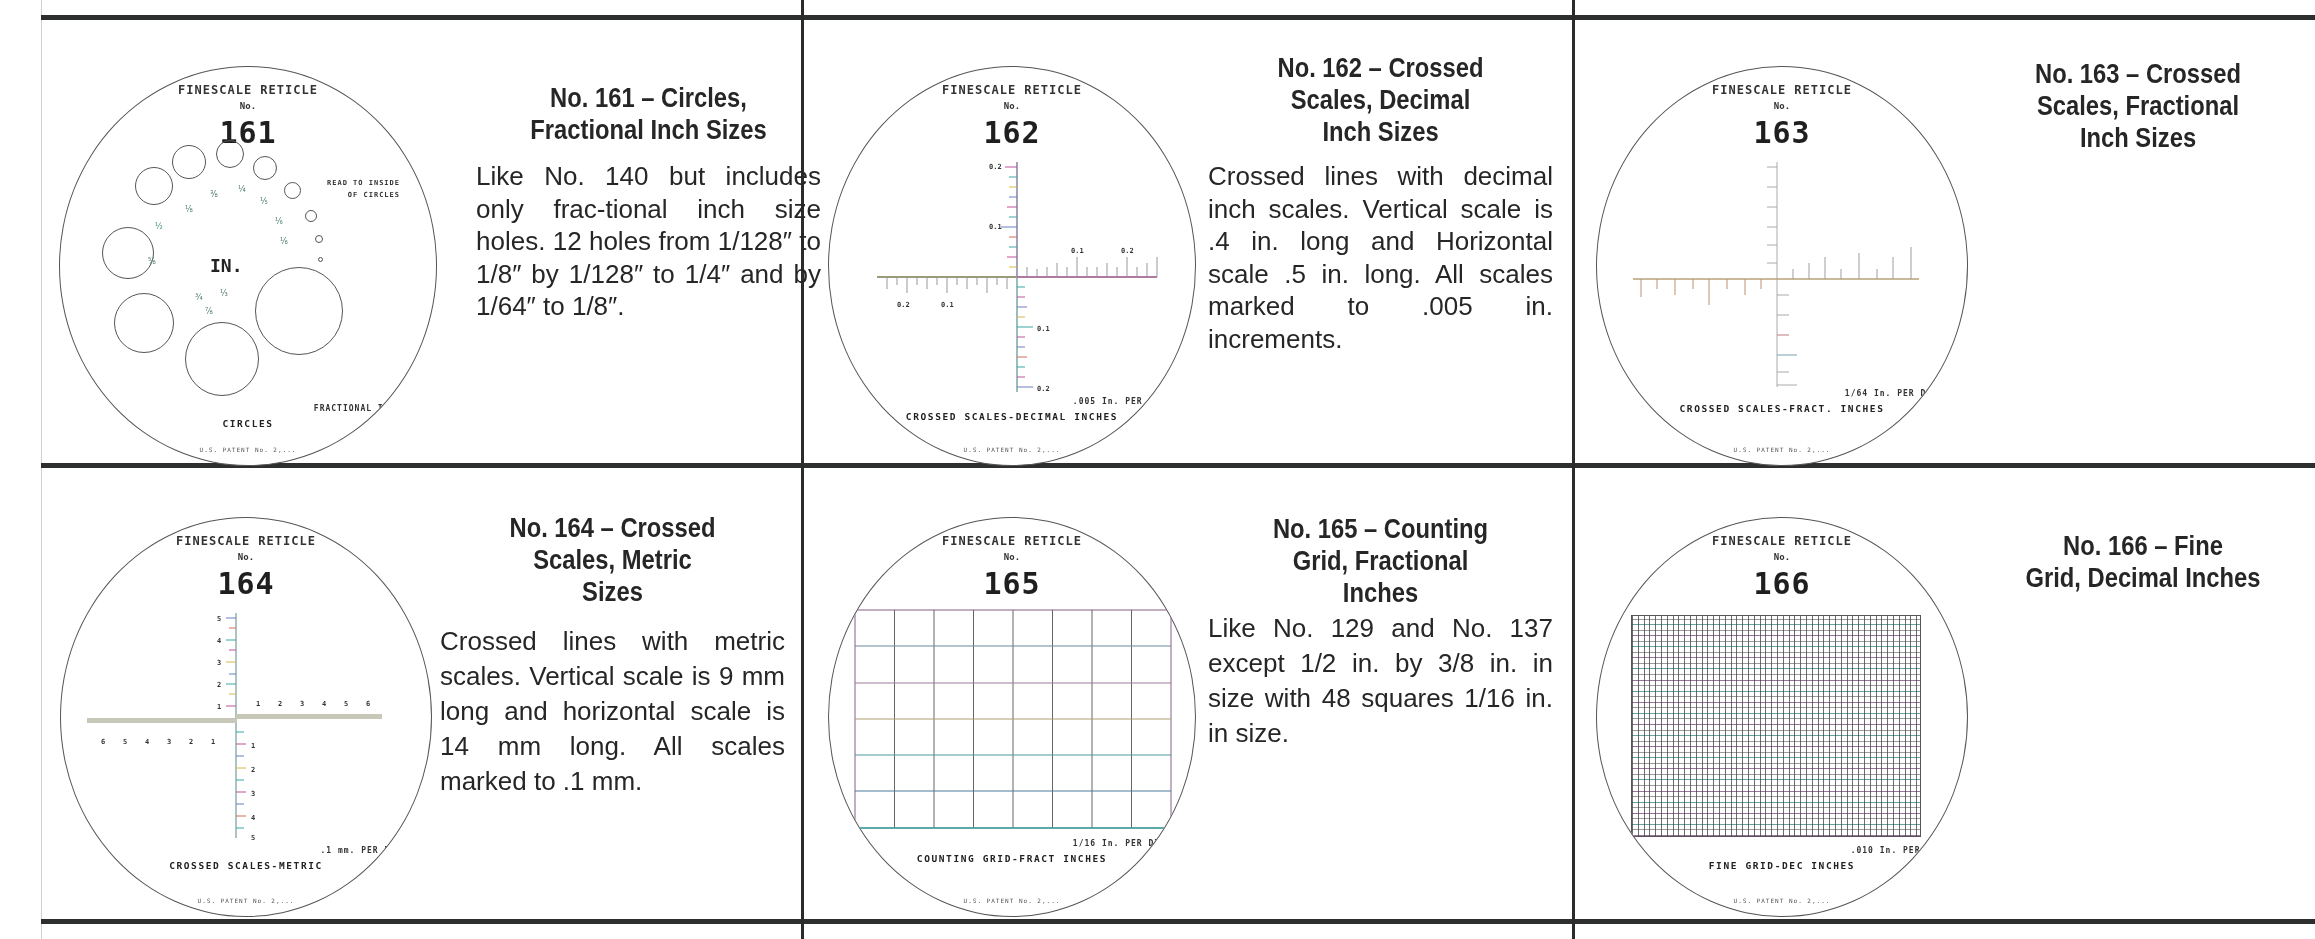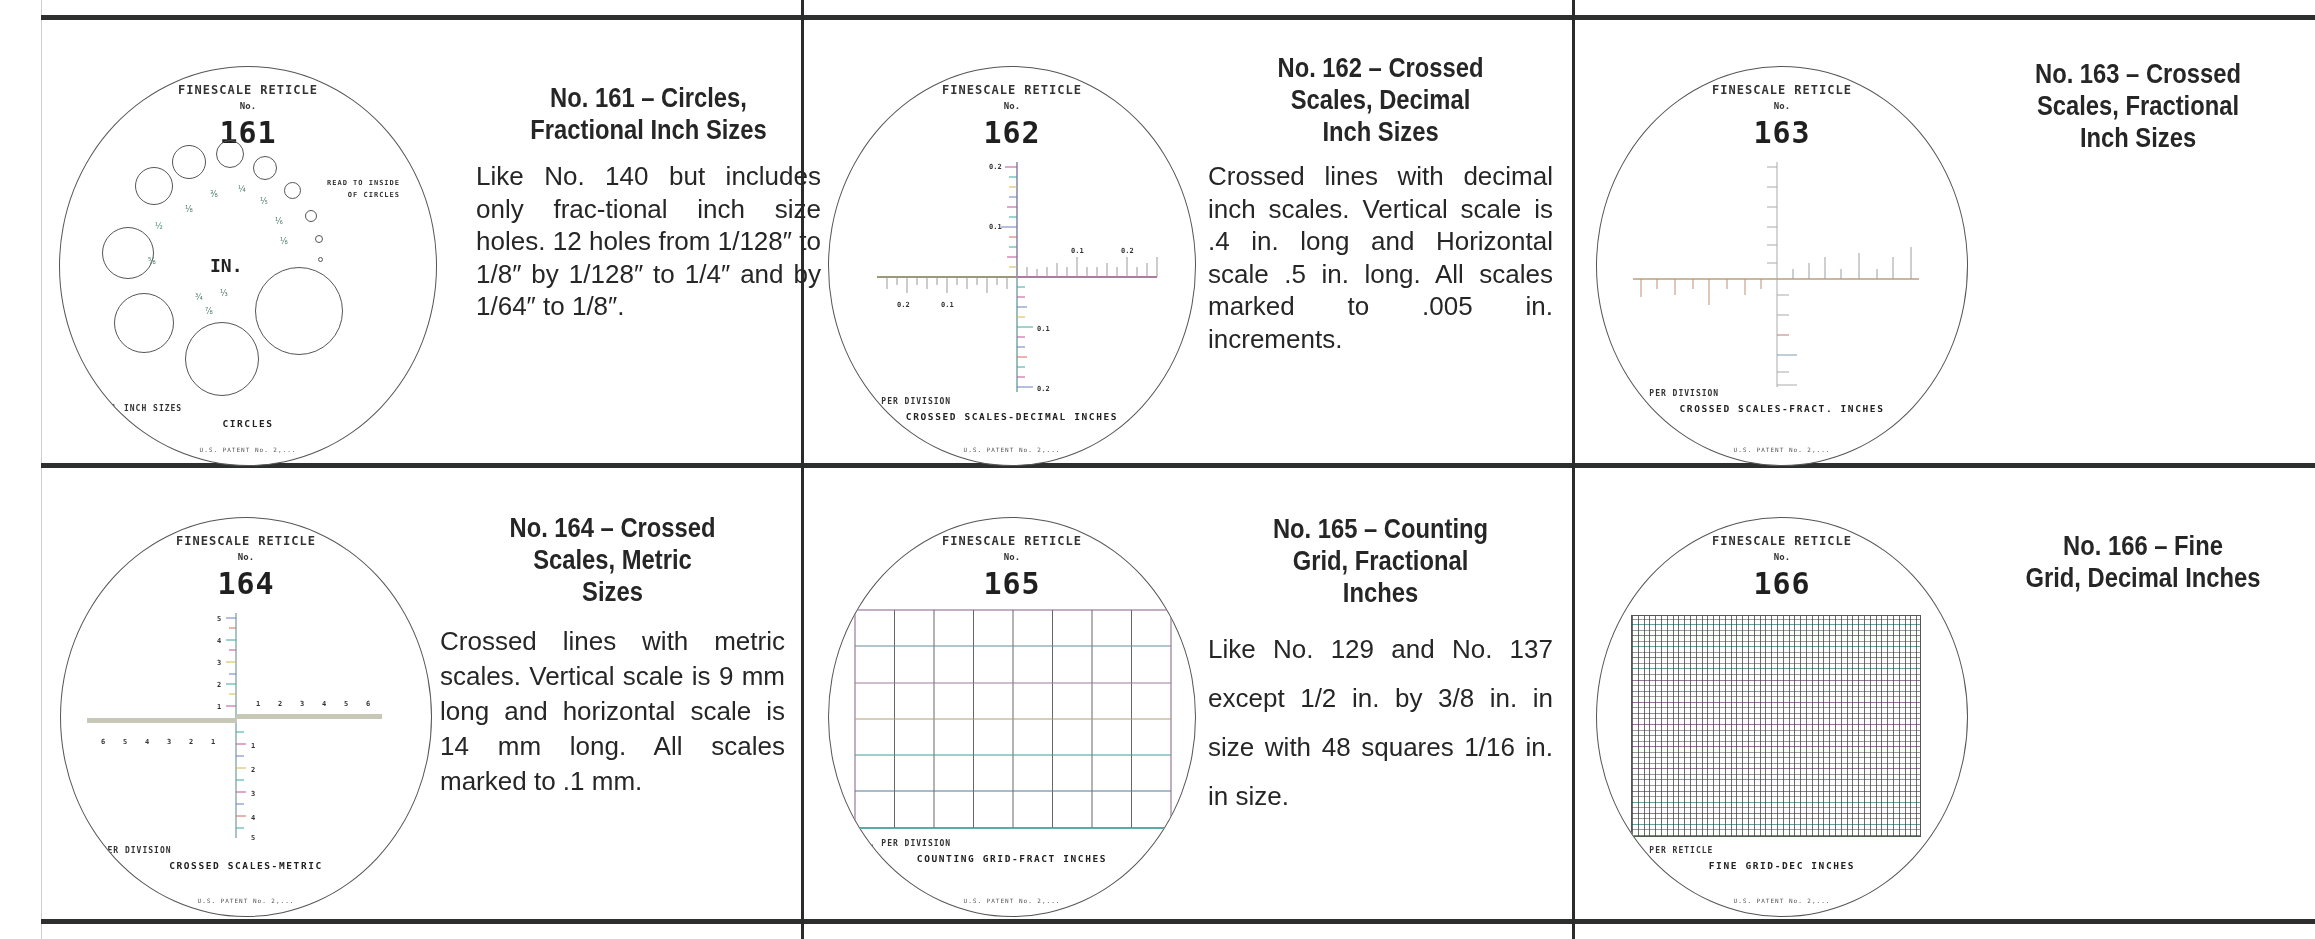--- a/index.html
+++ b/index.html
@@ -14,21 +14,21 @@
   .reticle {
     position: absolute; border: 1.6px solid #555; border-radius: 50%;
     background: #fff; overflow: hidden;
   }
   .ret-brand { position: absolute; left: 0; right: 0; top: 16px; text-align: center;
     font-family: "DejaVu Sans Mono", monospace; font-weight: bold; font-size: 12px; letter-spacing: 1px; color: #333; }
   .ret-no { position: absolute; left: 0; right: 0; top: 34px; text-align: center;
     font-family: "DejaVu Sans Mono", monospace; font-weight: bold; font-size: 9px; color: #333; }
   .ret-num { position: absolute; left: 0; right: 0; top: 48px; text-align: center;
     font-family: "DejaVu Sans Mono", monospace; font-weight: bold; font-size: 30px; color: #1f1f1f; letter-spacing: 1px; }
-  .ret-div { position: absolute; left: 0; right: 0; text-align: left;
+  .ret-div { position: absolute; left: 0; right: 0; text-align: right;
     font-family: "DejaVu Sans Mono", monospace; font-weight: bold; font-size: 8px; letter-spacing: 1px; color: #333; }
   .ret-name { position: absolute; left: 0; right: 0; text-align: center;
     font-family: "DejaVu Sans Mono", monospace; font-weight: bold; font-size: 9.5px; letter-spacing: 1.6px; color: #222; }
   .ret-patent { position: absolute; left: 0; right: 0; bottom: 12px; text-align: center;
     font-family: "DejaVu Sans Mono", monospace; font-size: 6px; letter-spacing: 1px; color: #555; }
   .ret-note { position: absolute; text-align: right;
     font-family: "DejaVu Sans Mono", monospace; font-weight: bold; font-size: 7px; letter-spacing: 1px; color: #333; line-height: 12px; margin-top: 32px; }
   .ret-in { position: absolute; font-family: "DejaVu Sans Mono", monospace; font-weight: bold; font-size: 18px; color: #222; }
   .hole { position: absolute; border: 1.4px solid #555; border-radius: 50%; }
   .frac { position: absolute; font-size: 8px; color: #4a7a6a; font-family: "DejaVu Sans", sans-serif; }
@@ -336,21 +336,21 @@
     <div class="ret-div" style="top:321px;">1/16 In. PER DIVISION</div>
     <div class="ret-name" style="top:335px;">COUNTING GRID-FRACT INCHES</div>
     <div class="ret-patent">U.S. PATENT No. 2,...</div>
   </div>
   <div class="desc" style="left:1208px; top:513px; width:345px;">
     <div class="title">
       <div>No. 165 – Counting</div>
       <div>Grid, Fractional</div>
       <div>Inches</div>
     </div>
-    <div class="body" style="margin-top:16px; line-height:49px;">Like No. 129 and No. 137 except 1/2 in. by 3/8 in. in size with 48 squares 1/16 in. in size.</div>
+    <div class="body" style="margin-top:2px; line-height:35px;">Like No. 129 and No. 137 except 1/2 in. by 3/8 in. in size with 48 squares 1/16 in. in size.</div>
   </div>
 </div>
 
 <div class="cell">
   <div class="reticle" style="left:1596px; top:517px; width:372px; height:400px;">
     <div class="ret-brand">FINESCALE RETICLE</div>
     <div class="ret-no">No.</div>
     <div class="ret-num">166</div>
     <div style="position:absolute; left:34px; top:97px; width:290px; height:222px; border:1px solid #555;
                 background-image:

